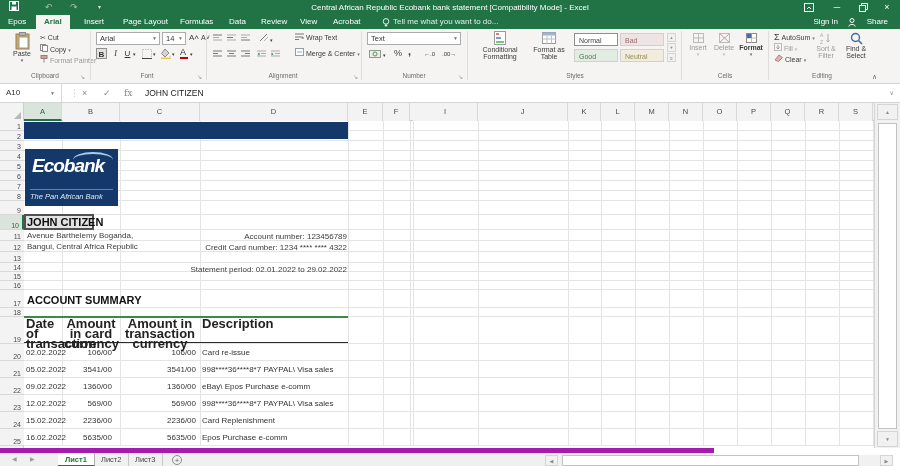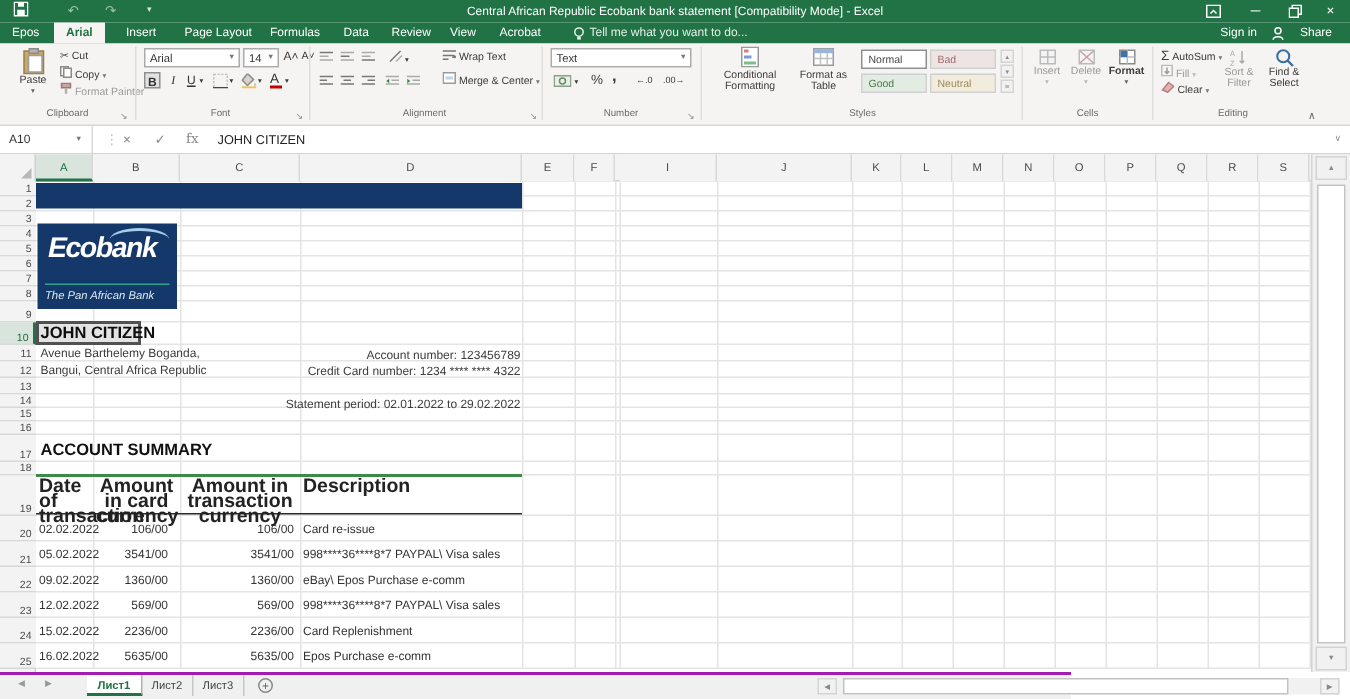--- a/index.html
+++ b/index.html
@@ -68,21 +68,21 @@
   #summary-title{left:27px;top:294px;height:13px;line-height:13px;font-size:11px;font-weight:bold;color:#111}
   #tbl-green{left:24px;top:316px;width:324px;height:2px;background:#3c8a47}
   #tbl-black{left:24px;top:342px;width:324px;height:1px;background:#2a2a2a}
   .th{position:absolute;top:319px;font-size:13px;font-weight:bold;color:#222;line-height:10px}
   .tcell{position:absolute;height:17px;line-height:17px;font-size:8px;color:#333;white-space:nowrap}
 
   
   #vscroll{left:874px;top:103px;width:26px;height:345px;background:#f1f1f1;border-left:1px solid #d4d4d4}
   .sbtn{position:absolute;background:#f1f1f1;border:1px solid #d4d4d4;text-align:center;color:#8a8a8a}
   #vthumb{position:absolute;left:3px;top:20px;width:19px;height:306px;background:#fff;border:1px solid #c2c2c2}
-  #tabbar{left:0;top:448px;width:714px;height:18px;background:#f0f0f0;border-top:2px solid #a21caf}
+  #tabbar{left:0;top:448px;width:714px;height:18px;background:#f0f0f0;border-top:5px solid #a21caf}
   .shnav{position:absolute;top:0;height:13px;line-height:13px;font-size:6px;color:#9a9a9a}
   .shtab{position:absolute;top:0;height:14px;line-height:14px;font-size:7.5px;color:#444;text-align:center;border-right:1px solid #c6c6c6;padding:0 7px}
   .shtab.active{background:#fff;color:#217346;font-weight:bold;border-bottom:2px solid #217346;border-right:1px solid #aeaeae}
   #addsheet{position:absolute;left:172px;top:2px;width:10px;height:10px;border:1px solid #8a8a8a;border-radius:50%;font-size:8px;line-height:9px;text-align:center;color:#666}
   #hscroll-track{position:absolute;left:545px;top:2px;width:348px;height:11px;background:#f1f1f1}
   #hthumb{position:absolute;left:17px;top:0;width:297px;height:11px;background:#fff;border:1px solid #c2c2c2}
 </style>
 </head>
 <body>
 

